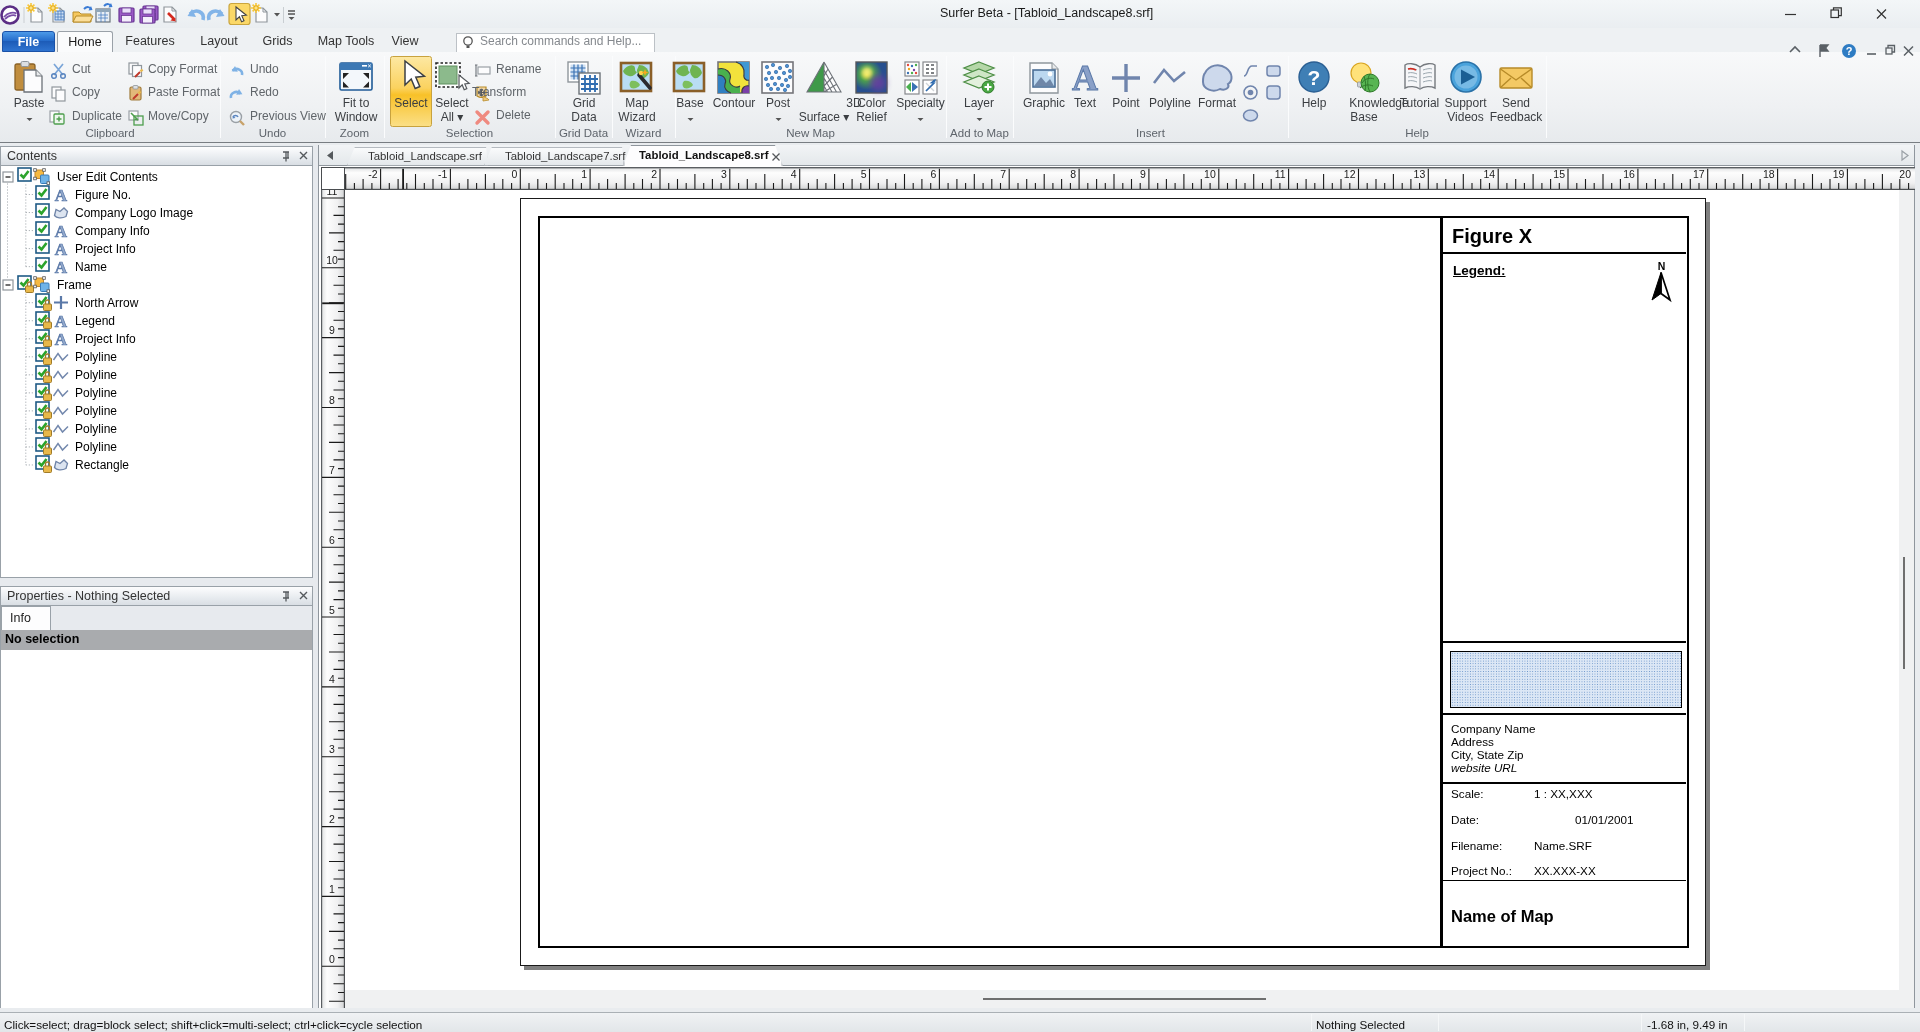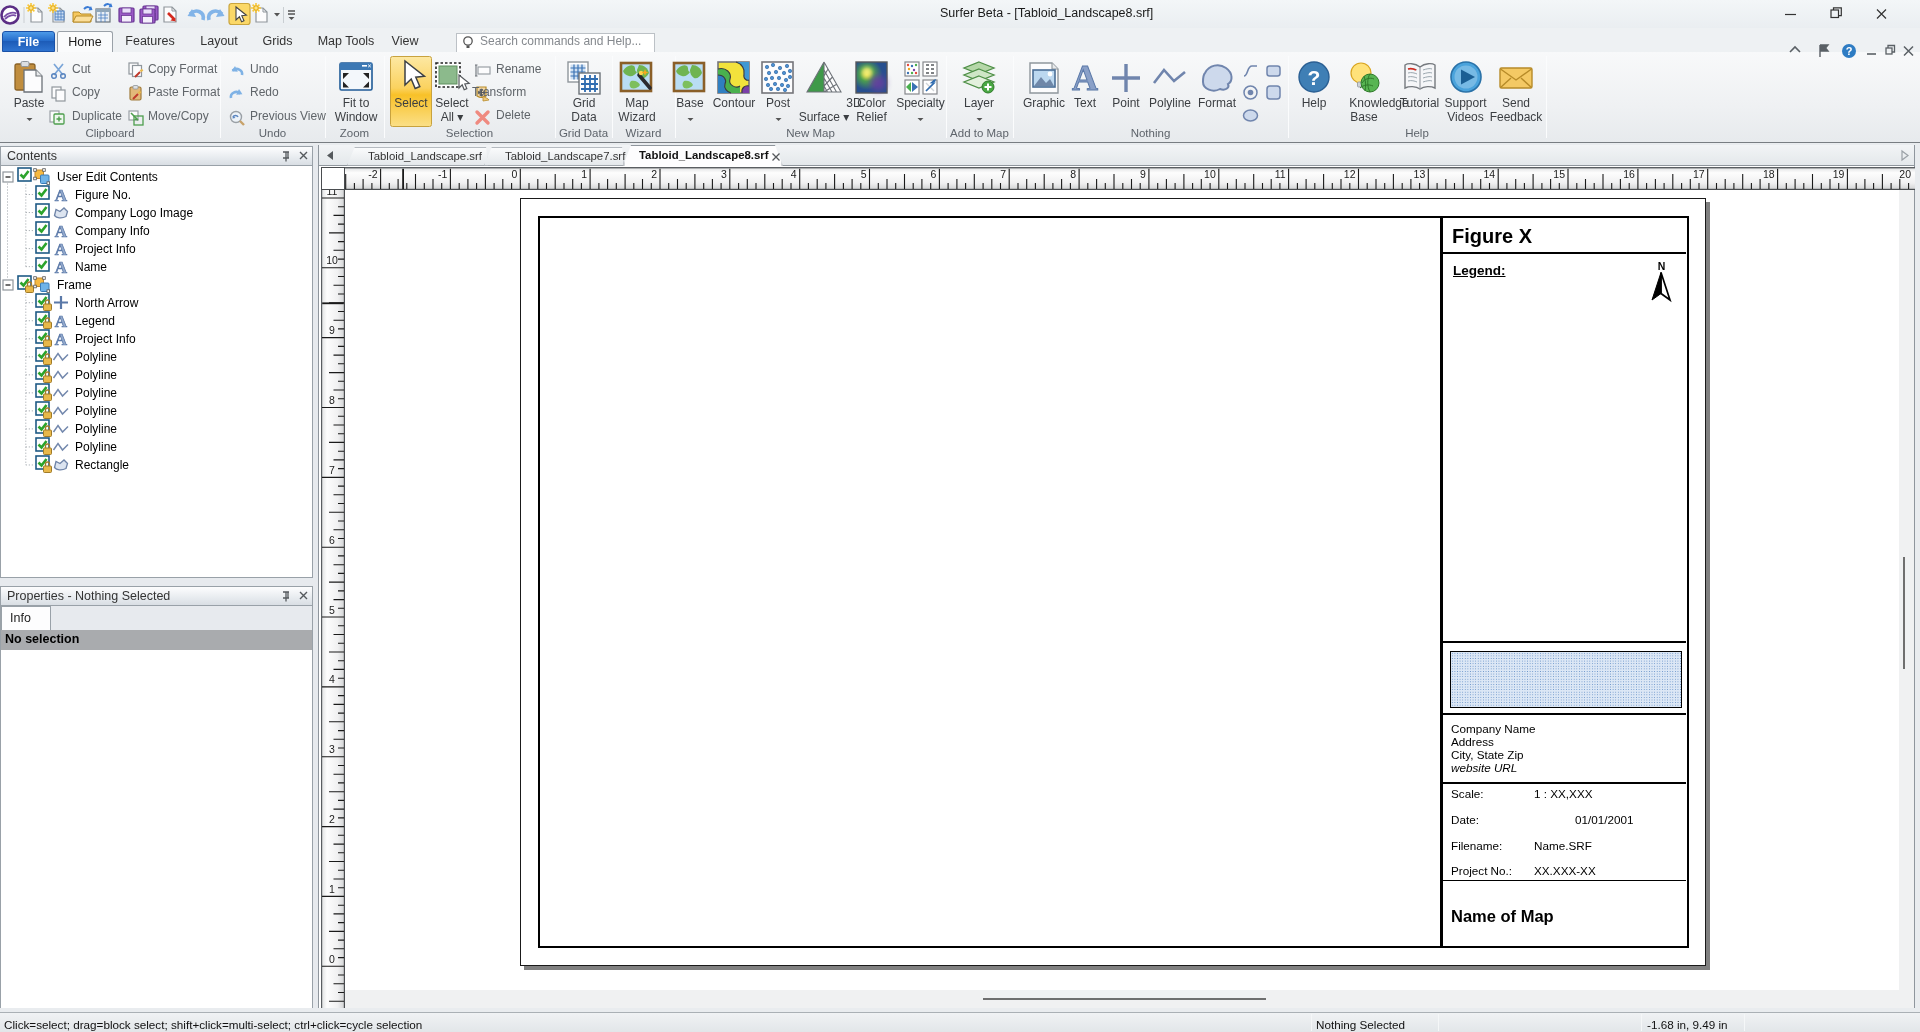--- a/index.html
+++ b/index.html
@@ -117,21 +117,21 @@
     <div class="gsep" style="left:1288px;"></div>
     <div class="gsep" style="left:1546px;"></div>
     <div class="glabel" style="left:50px;width:120px;">Clipboard</div>
     <div class="glabel" style="left:212.5px;width:120px;">Undo</div>
     <div class="glabel" style="left:294.5px;width:120px;">Zoom</div>
     <div class="glabel" style="left:409.5px;width:120px;">Selection</div>
     <div class="glabel" style="left:523.5px;width:120px;">Grid Data</div>
     <div class="glabel" style="left:583.5px;width:120px;">Wizard</div>
     <div class="glabel" style="left:750.5px;width:120px;">New Map</div>
     <div class="glabel" style="left:919.5px;width:120px;">Add to Map</div>
-    <div class="glabel" style="left:1090.5px;width:120px;">Nothing</div>
+    <div class="glabel" style="left:1090.5px;width:120px;">Insert</div>
     <div class="glabel" style="left:1357px;width:120px;">Help</div>
     <svg style="left:11px;top:9px" width="36" height="34" viewBox="0 0 36 34">
       <rect x="4" y="3" width="20" height="26" rx="2" fill="#c08d3e" stroke="#8a6226" stroke-width="1.3"></rect>
       <rect x="10" y="0.5" width="8" height="5" rx="1.5" fill="#dcdfe2" stroke="#8f969c" stroke-width="1"></rect>
       <path d="M13 9 h12 l6 6 v16 h-18 z" fill="#fcfcfd" stroke="#6c7278" stroke-width="1.3"></path>
       <path d="M25 9 v6 h6" fill="#e8eaec" stroke="#6c7278" stroke-width="1.1"></path>
     </svg>
     <div class="bigtxt" style="left:-16px;top:44px;width:90px;">Paste</div>
     <svg style="left:25.5px;top:65px" width="7" height="5" viewBox="0 0 7 5">
       <path d="M0.5 1 l3 3 l3 -3 z" fill="#555"></path>

